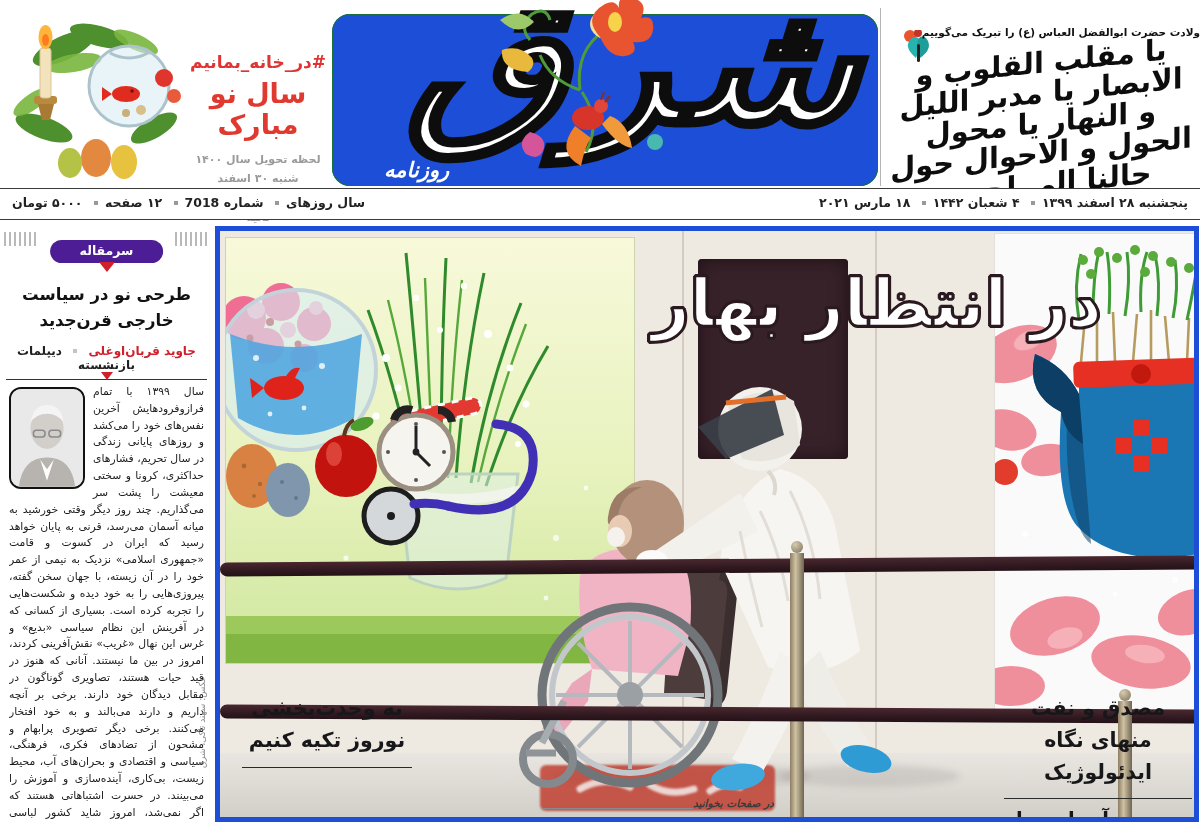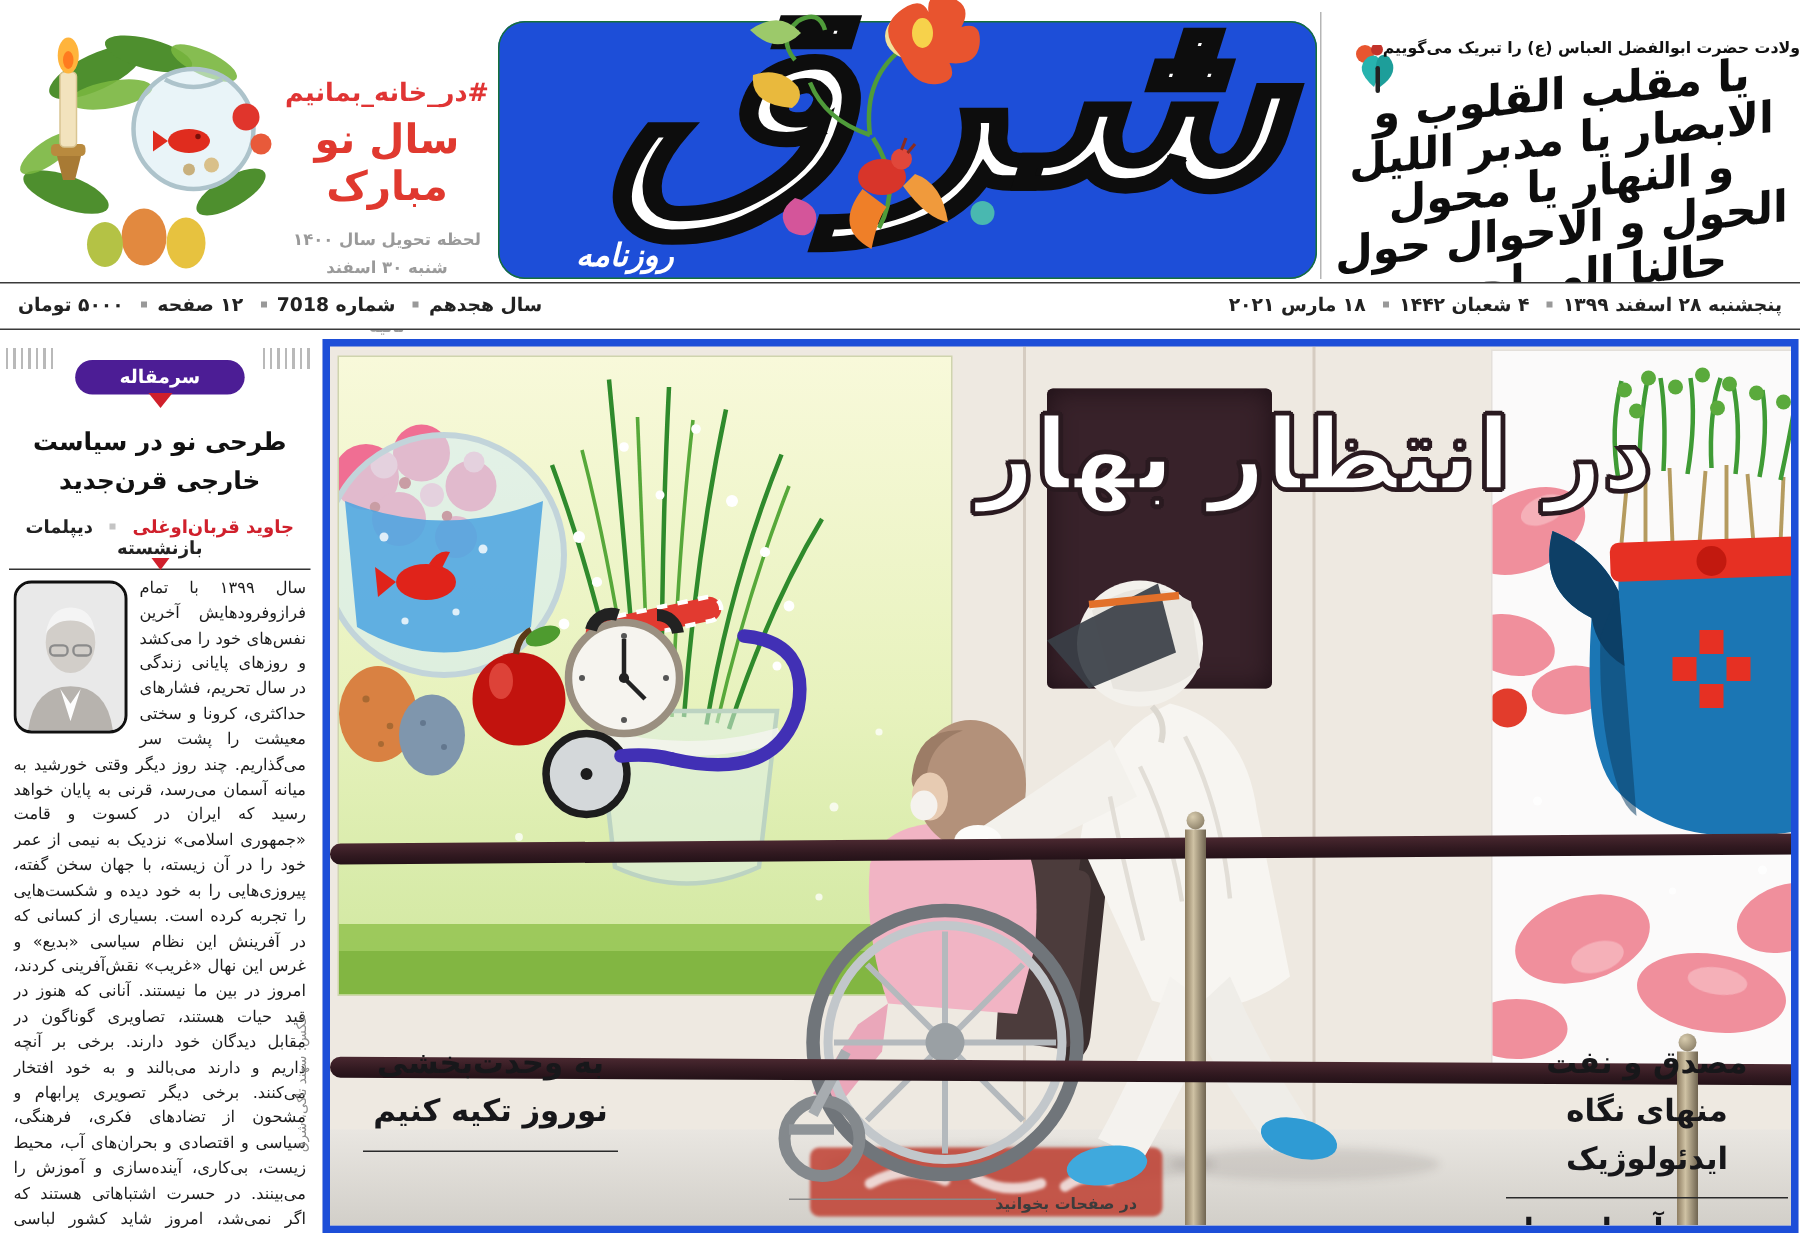--- a/index.html
+++ b/index.html
@@ -62,21 +62,21 @@
   .post{position:absolute;width:14px;background:linear-gradient(90deg,#8d7d62,#cfc2a4 40%,#6f6450);}
   .post::before{content:"";position:absolute;top:-12px;left:1px;width:12px;height:12px;border-radius:50%;
                 background:radial-gradient(circle at 35% 30%,#d8ccae,#7a6e58);}
   .headline{position:absolute;right:92px;top:34px;font-size:66px;font-weight:bold;color:#fff;
             white-space:nowrap;-webkit-text-stroke:2.4px #2a1a20;
             text-shadow:0 2px 0 #2a1a20,2px 0 0 #2a1a20,-2px 0 0 #2a1a20,0 -2px 0 #2a1a20;}
   .ph-block{position:absolute;text-align:center;color:#17171a;font-weight:bold;}
   .ph-block .h1{font-size:20.5px;line-height:1.55;}
   .ph-block .rule{height:0;border-top:1.6px solid #2a2a2a;margin:10px 6px 9px;}
   .ph-block .h2{font-size:20.5px;white-space:nowrap;}
-  .read-inside{position:absolute;left:300px;bottom:8px;width:238px;display:flex;align-items:flex-start;direction:rtl;}
+  .read-inside{position:absolute;left:316px;bottom:8px;width:238px;display:flex;align-items:flex-end;direction:rtl;font-style:italic;}
   .read-inside .lbl{font-size:10.5px;font-weight:bold;color:#3c3c3c;white-space:nowrap;}
   .read-inside .ln{flex:1;border-top:1.2px solid #8a8a8a;margin-left:6px;margin-top:2px;}
   .credit{position:absolute;left:197px;top:676px;height:142px;writing-mode:vertical-rl;
           transform:rotate(180deg);font-size:9px;color:#8a8a8a;letter-spacing:.5px;white-space:nowrap;}
   .shadow-ell{position:absolute;background:rgba(40,30,25,.10);border-radius:50%;filter:blur(3px);}
 </style>
 </head>
 <body>
 
 <div class="page">
@@ -171,21 +171,21 @@
     </div>
   </header>
 
   <div class="dateline">
     <div class="dl-txt" style="right:12px;">
       <span>پنجشنبه ۲۸ اسفند ۱۳۹۹</span><span class="sep"></span>
       <span>۴ شعبان ۱۴۴۲</span><span class="sep"></span>
       <span>۱۸ مارس ۲۰۲۱</span>
     </div>
     <div class="dl-txt" style="left:12px;">
-      <span>سال هجدهم</span><span class="sep"></span>
+      <span>سال روزهای</span><span class="sep"></span>
       <span>شماره 7018</span><span class="sep"></span>
       <span>۱۲ صفحه</span><span class="sep"></span>
       <span>۵۰۰۰ تومان</span>
     </div>
   </div>
 
   <aside class="edit-col">
     <div class="fringe" style="left:4px;"></div>
     <div class="fringe" style="right:4px;"></div>
     <div class="badge">سرمقاله</div>

